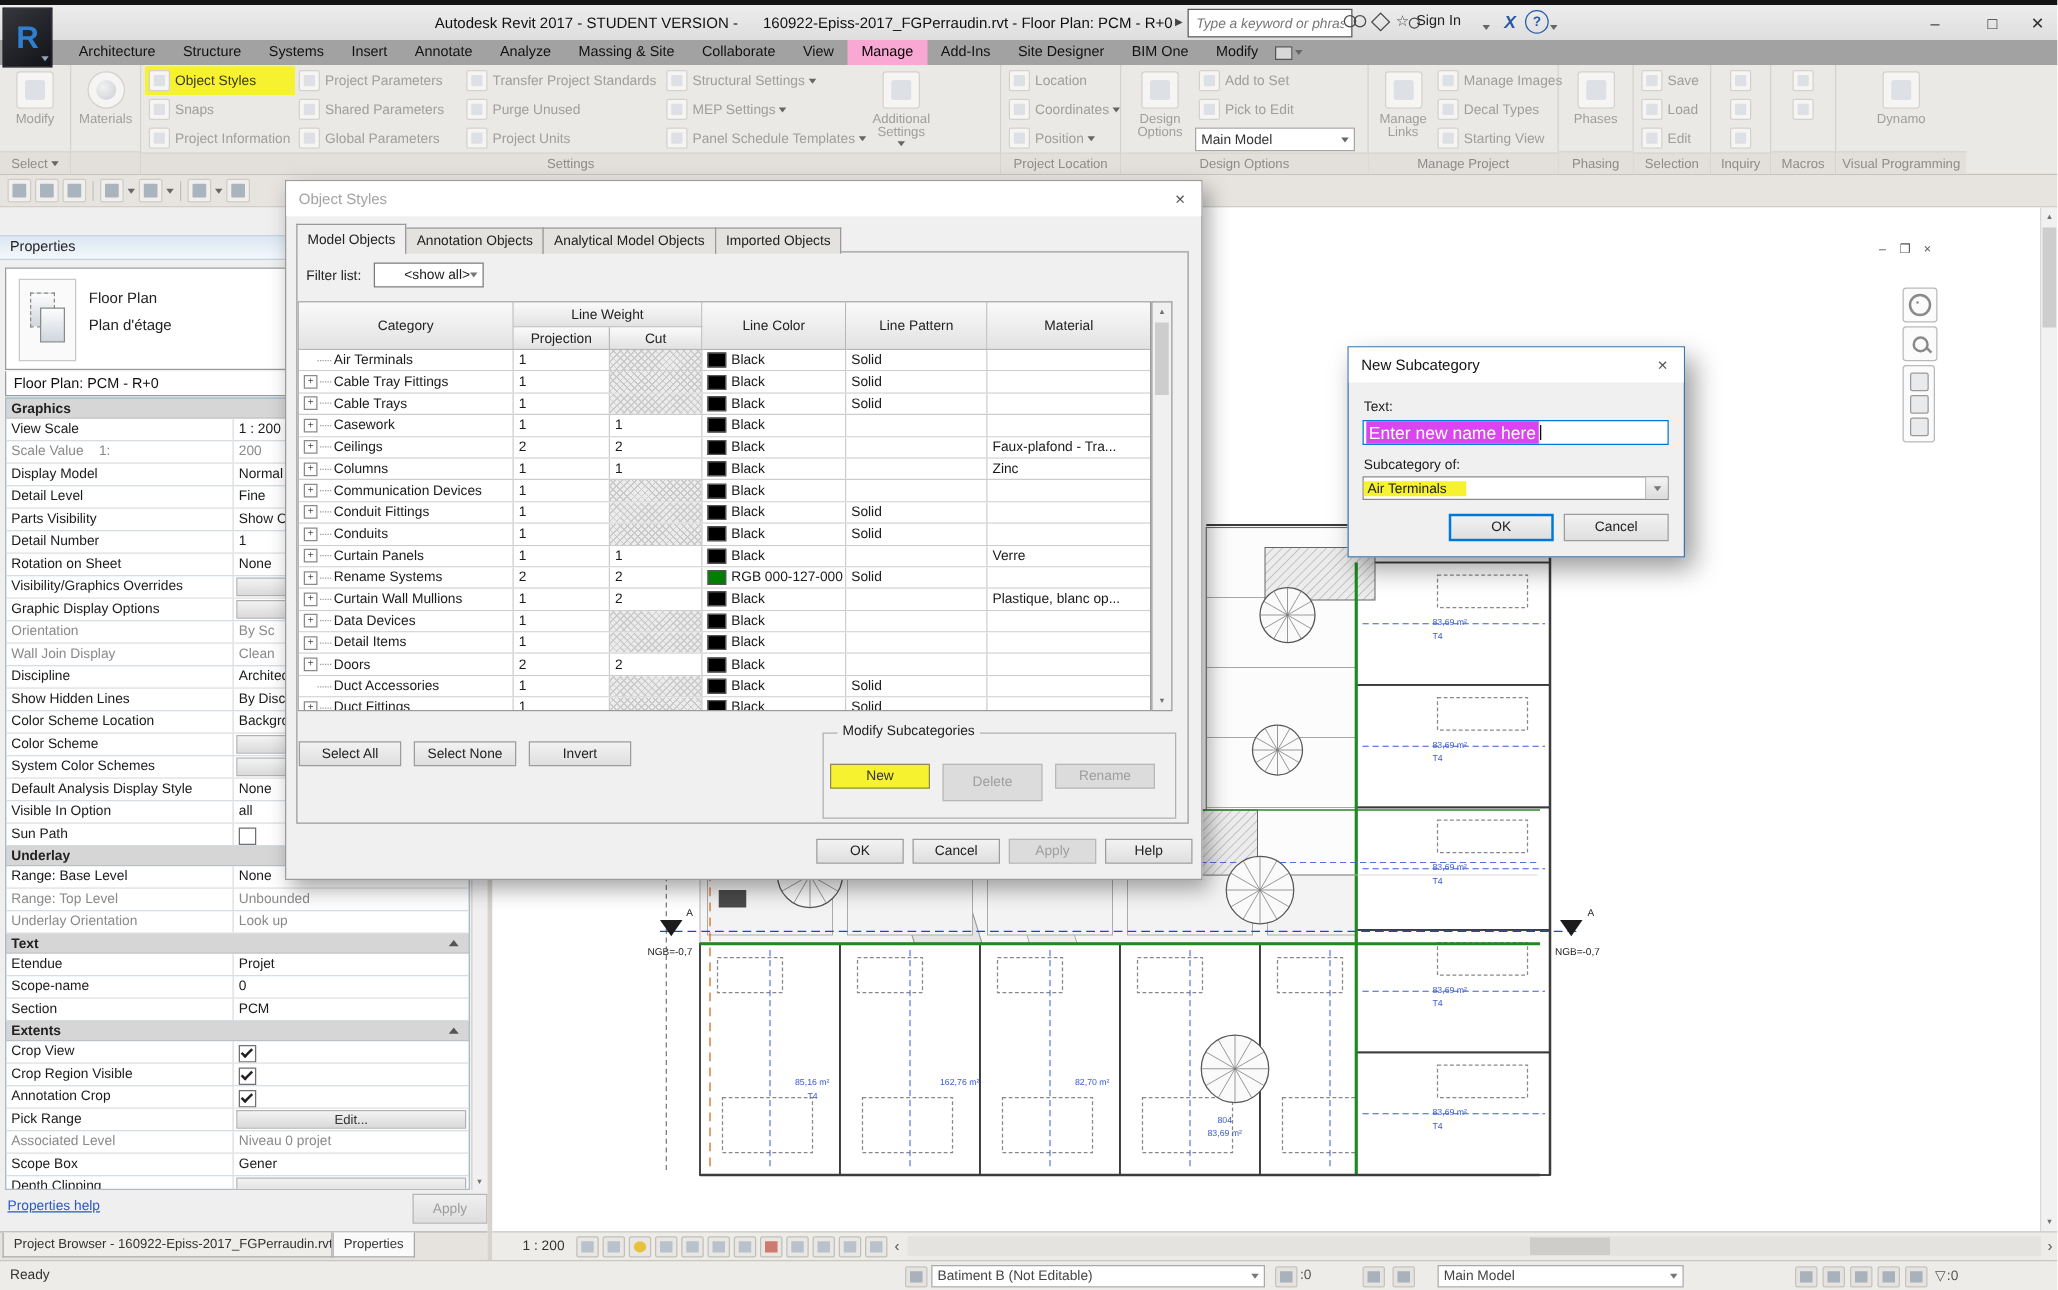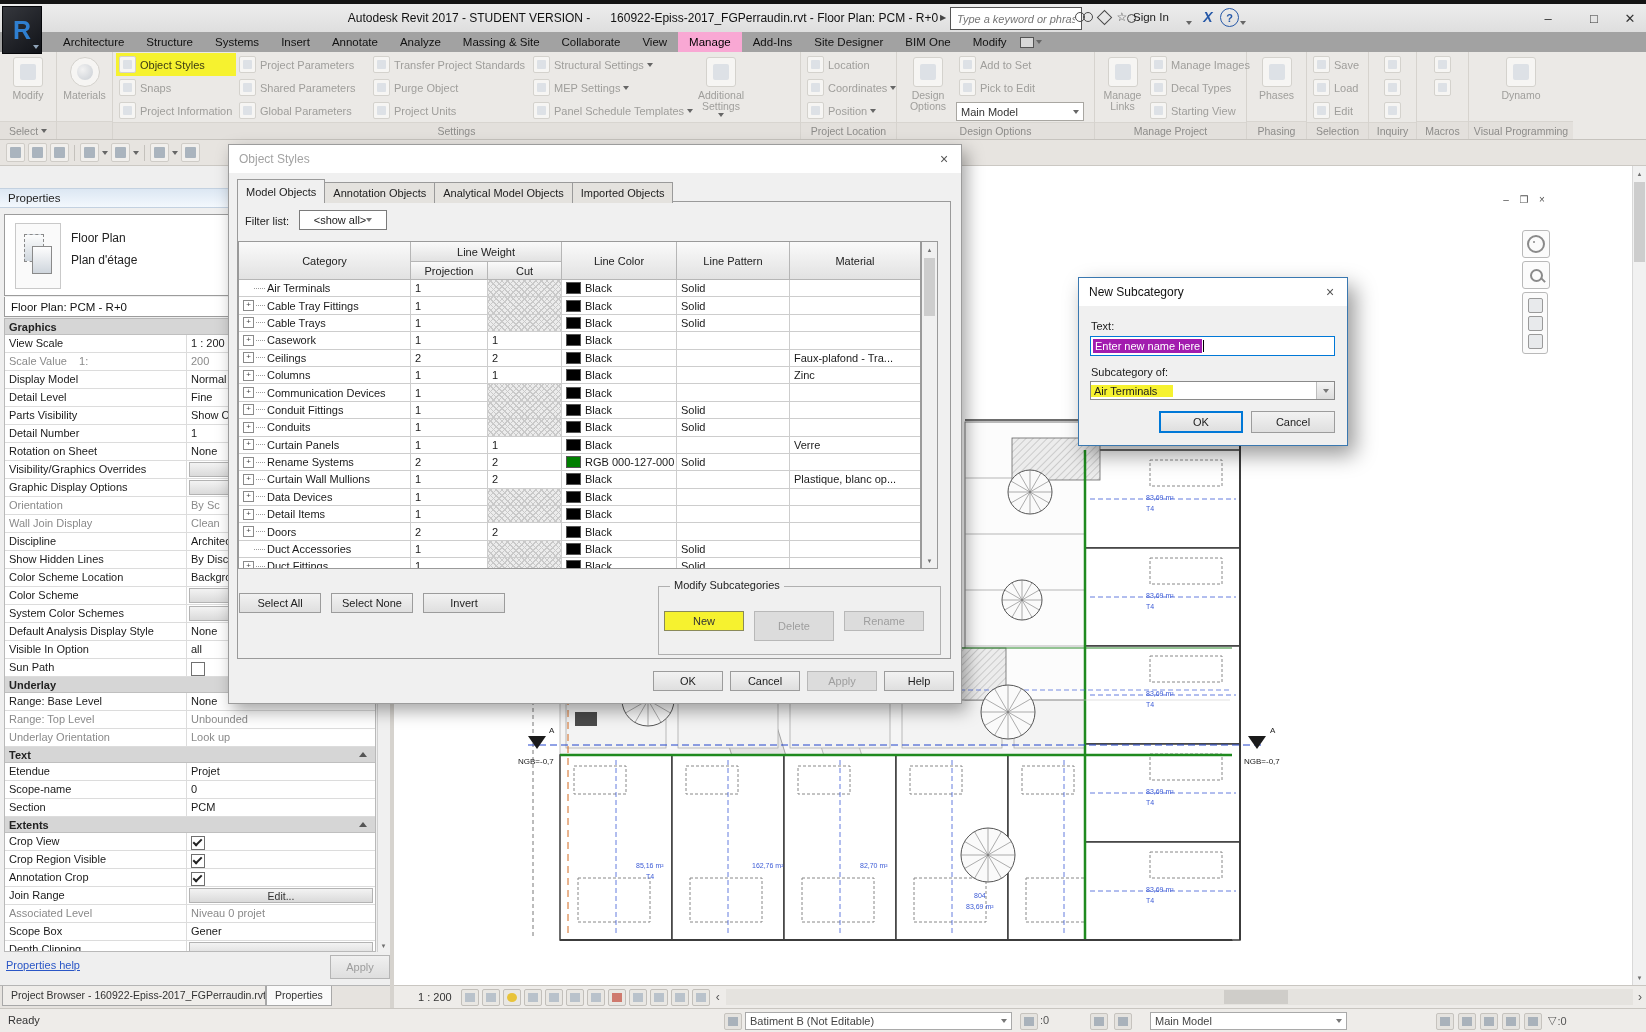--- a/index.html
+++ b/index.html
@@ -156,21 +156,21 @@
   #os-dialog .dlg-title{color:#a3a3a3}
   .dlg-close{position:absolute;right:0;top:0;width:34px;height:28px;display:flex;align-items:center;
       justify-content:center;color:#555;font-size:14px}
   .dtabs{position:absolute;left:8px;top:34px;display:flex;align-items:flex-end;z-index:3}
   .dtab{height:20px;padding:0 8px;border:1px solid #9a9a9a;border-bottom:none;background:#e4e2de;
       display:flex;align-items:center;font-size:11px;margin-right:-1px;color:#222}
   .dtab.active{height:23px;background:#f0f0f0;z-index:4}
   #os-frame{position:absolute;left:8px;top:56px;width:714px;height:458px;border:1px solid #9a9a9a;background:#f0f0f0;box-sizing:border-box}
   #os-filter-label{position:absolute;left:16px;top:70px;font-size:11px;color:#222}
   #os-filter{position:absolute;left:70px;top:65px;width:88px;height:20px;background:#fff;border:1px solid #7a7a7a;
-      display:flex;align-items:center;justify-content:center;padding:0 4px;box-sizing:border-box;font-size:11px}
+      display:flex;align-items:center;justify-content:flex-end;padding:0 4px;box-sizing:border-box;font-size:11px}
   #os-table{position:absolute;left:9px;top:96px;width:683px;height:328px;border:1px solid #9a9a9a;background:#fff;
       box-sizing:border-box;overflow:hidden}
   .oshead{position:absolute;background:linear-gradient(#fafafa,#e2e2e2);border-right:1px solid #b6b6b6;
       border-bottom:1px solid #b6b6b6;display:flex;align-items:center;justify-content:center;font-size:11px;color:#222;box-sizing:border-box}
   #os-body{position:absolute;left:0;top:38px;width:681px}
   .osrow{height:17.4px;display:flex;border-bottom:1px solid #cdcdcd;background:#fff;box-sizing:border-box}
   .c{box-sizing:border-box;border-right:1px solid #cdcdcd;display:flex;align-items:center;overflow:hidden;white-space:nowrap;padding-left:4px}
   .c-cat{width:172px;padding-left:2px}
   .c-proj{width:77px}.c-cut{width:74px}.c-col{width:115px}.c-pat{width:113px}.c-mat{width:130px;border-right:none}
   .hatch{background-color:#ececec;background-image:repeating-linear-gradient(45deg,#c9c9c9 0 1px,transparent 1px 4px),
@@ -184,21 +184,21 @@
   #os-thumb{position:absolute;left:2px;top:16px;width:11px;height:58px;background:#cdcdcd}
   #os-group{position:absolute;left:429px;top:441px;width:281px;height:67px;border:1px solid #b0b0b0}
   #os-group-label{position:absolute;left:441px;top:434px;background:#f0f0f0;padding:0 4px;font-size:11px;color:#222}
   
   #ns-dialog{left:1078px;top:277px;width:268px;height:167px;background:#f0f0f0;border:1px solid #3a78b0;
       box-shadow:7px 9px 20px rgba(0,0,0,.4);z-index:20}
   #ns-dialog .dlg-title{color:#111}
   #ns-name-label{position:absolute;left:12px;top:42px;font-size:11px}
   #ns-input{position:absolute;left:11px;top:58px;width:245px;height:20px;background:#fff;border:1px solid #0078d7;
       box-sizing:border-box;display:flex;align-items:center;padding-left:2px}
-  #ns-input .sel{background:#a21caf;color:#fff;padding:1px 2px;font-size:11px}
+  #ns-input .sel{background:#d946ef;color:#fff;padding:1px 2px;font-size:14px}
   .caret{display:inline-block;width:1px;height:12px;background:#000;margin-left:1px}
   #ns-parent-label{position:absolute;left:12px;top:88px;font-size:11px}
   #ns-combo{position:absolute;left:11px;top:103px;width:245px;height:19px;background:#fff;border:1px solid #8a8a8a;
       box-sizing:border-box;display:flex;align-items:center;justify-content:space-between}
   #ns-combo .hl-text{background:#f6f22f;padding:0 16px 0 3px;font-size:11px;color:#1a1a1a}
   .combo-arr-btn{width:17px;height:100%;background:linear-gradient(#f4f4f4,#dcdcdc);border-left:1px solid #bdbdbd;
       display:flex;align-items:center;justify-content:center}
   #ns-ok{left:80px;top:133px;width:84px;height:22px;border:2px solid #0078d7}
   #ns-cancel{left:172px;top:133px;width:84px;height:22px}
   .link{color:#2a56c6;text-decoration:underline}
@@ -311,21 +311,21 @@
             <span>Global Parameters</span>
           </div>
         </div>
       <div class="rcol" id="set-col3" style="width:160px">
           <div class="rsb">
             <span class="ic16"></span>
             <span>Transfer Project Standards</span>
           </div>
           <div class="rsb">
             <span class="ic16"></span>
-            <span>Purge Object</span>
+            <span>Purge Unused</span>
           </div>
           <div class="rsb">
             <span class="ic16"></span>
             <span>Project Units</span>
           </div>
         </div>
       <div class="rcol" id="set-col4" style="width:160px">
           <div class="rsb">
             <span class="ic16"></span>
             <span>Structural Settings</span>
@@ -675,21 +675,21 @@
           <div class="cb on"></div>
         </div>
       </div>
       <div class="prow">
         <div class="pname">Annotation Crop</div>
         <div class="pval">
           <div class="cb on"></div>
         </div>
       </div>
       <div class="prow">
-        <div class="pname">Join Range</div>
+        <div class="pname">Pick Range</div>
         <div class="pval">
           <div class="pbtn">Edit...</div>
         </div>
       </div>
       <div class="prow gray">
         <div class="pname">Associated Level</div>
         <div class="pval">Niveau 0 projet</div>
       </div>
       <div class="prow">
         <div class="pname">Scope Box</div>

